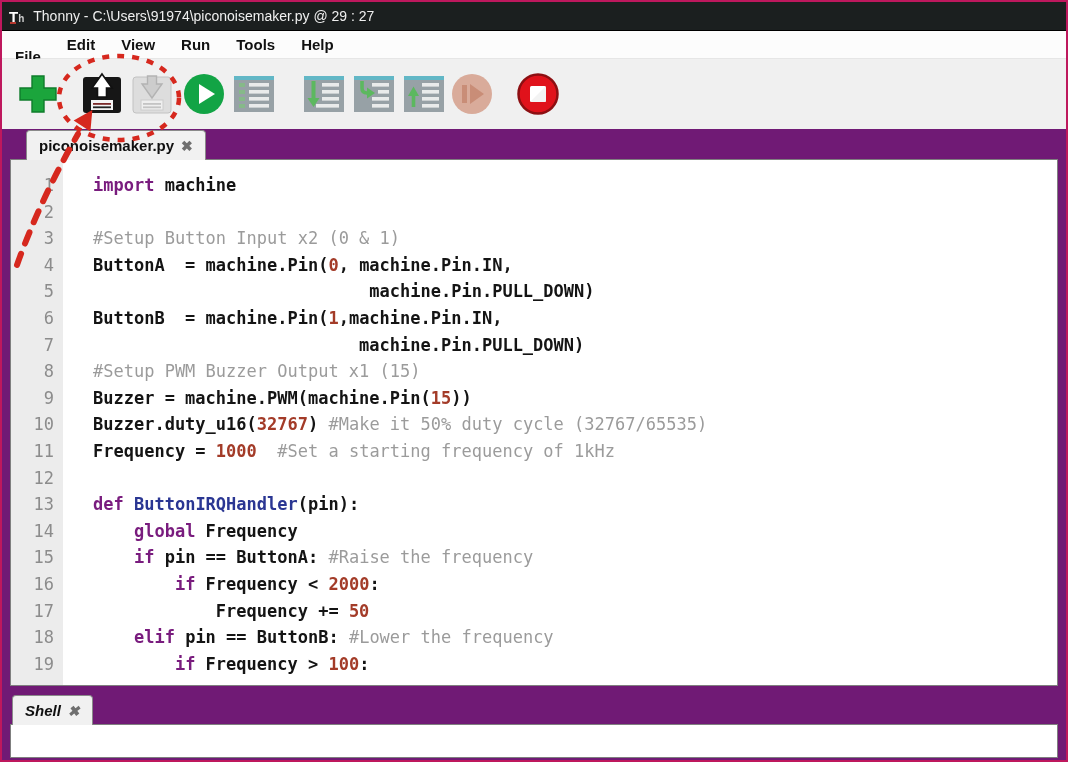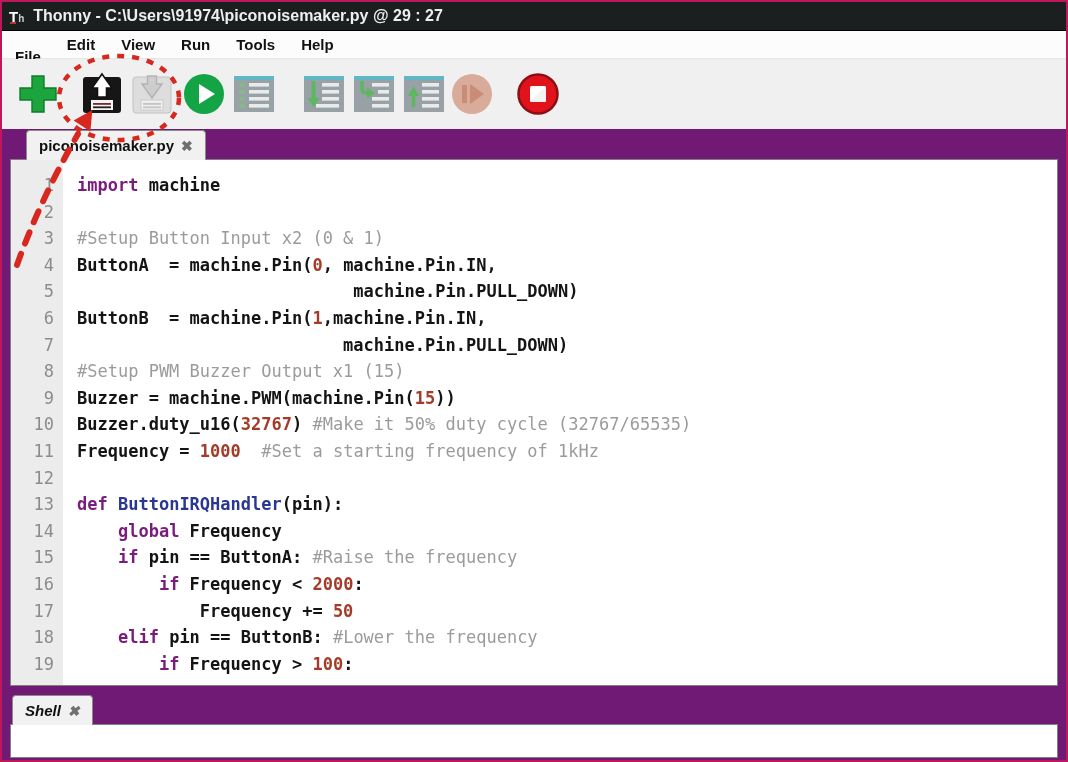--- a/index.html
+++ b/index.html
@@ -8,21 +8,21 @@
     position:relative; width:1068px; height:762px;
     border:2px solid #be185d; background:#701a75;
     display:flex; flex-direction:column; overflow:hidden;
   }
   
   .titlebar{ height:29px; background:#1b1f1f; color:#f2f2f2; display:flex; align-items:center;
     padding-left:7px; flex:0 0 auto; border-bottom:1px solid #000; }
   .logo{ font-weight:bold; font-size:15px; color:#fff; margin-right:9px; letter-spacing:0; position:relative; }
   .logo i{ font-style:normal; font-size:10px; color:#cfcfcf; }
   .logo::after{ content:""; position:absolute; left:1px; bottom:1px; width:6px; height:2px; background:#b5382e; }
-  .title-text{ font-size:16px; font-weight:bold; color:#efefef; white-space:pre; }
+  .title-text{ font-size:14px; font-weight:normal; color:#efefef; white-space:pre; }
   
   .menubar{ height:28px; background:#fcfcfc; display:flex; align-items:center; padding-left:10px;
     flex:0 0 auto; border-bottom:1px solid #e6e6e6; }
   .menu-item{ font-size:15px; font-weight:700; color:#111; padding:0 13px; cursor:default; }
   .menu-item:first-child{ padding-left:3px;margin-top:23px; }
   
   .toolbar{ height:70px; background:#f0f0f0; display:flex; align-items:center; flex:0 0 auto; }
   .tbtn{ width:44px; height:44px; flex:0 0 auto; display:flex; align-items:center; justify-content:center; }
   .tbtn svg{ display:block; }
   .ml14{margin-left:14px}.ml20{margin-left:20px}.ml6{margin-left:6px}.ml8{margin-left:8px}
@@ -33,21 +33,21 @@
   .tab{ height:30px; background:#f1f1f1; border:1px solid #8a8a8a; border-bottom:none;
     border-radius:4px 4px 0 0; display:flex; align-items:center; padding:0 12px; margin-bottom:-1px; }
   .tab-label{ font-size:15px; font-weight:700; color:#101010; }
   .tab-close{ font-size:14px; font-weight:700; color:#6f6f6f; margin-left:7px; cursor:default; }
   
   .editor-panel{ margin:0 8px; border:1px solid #7f7f7f; background:#ffffff; height:527px;
     flex:0 0 auto; display:flex; overflow:hidden; position:relative; z-index:1; }
   .gutter{ width:52px; background:#ececec; padding-top:12px; flex:0 0 auto; }
   .gutter .ln{ font-family:"DejaVu Sans Mono", monospace; font-size:17px; line-height:26.6px;
     color:#8c8c8c; text-align:right; padding-right:9px; }
-  .code-col{ flex:1; padding:12px 0 0 14px; overflow:hidden;border-radius:23px; }
+  .code-col{ flex:1; padding:12px 0 0 30px; overflow:hidden;border-radius:23px; }
   .cl{ font-family:"DejaVu Sans Mono", monospace; font-size:17px; font-weight:700;
     line-height:26.6px; white-space:pre; color:#141414; min-height:26.6px; }
   .tok-p{ color:#141414; }
   .tok-k{ color:#791c7e; }
   .tok-n{ color:#a33b28; }
   .tok-c{ color:#9b9b9b; font-weight:400; }
   .tok-f{ color:#2a3693; }
   
   .shell-tab-row{ height:30px; margin-top:8px; padding-left:10px; display:flex; align-items:flex-end;
     flex:0 0 auto; position:relative; z-index:2;font-style:italic; }

